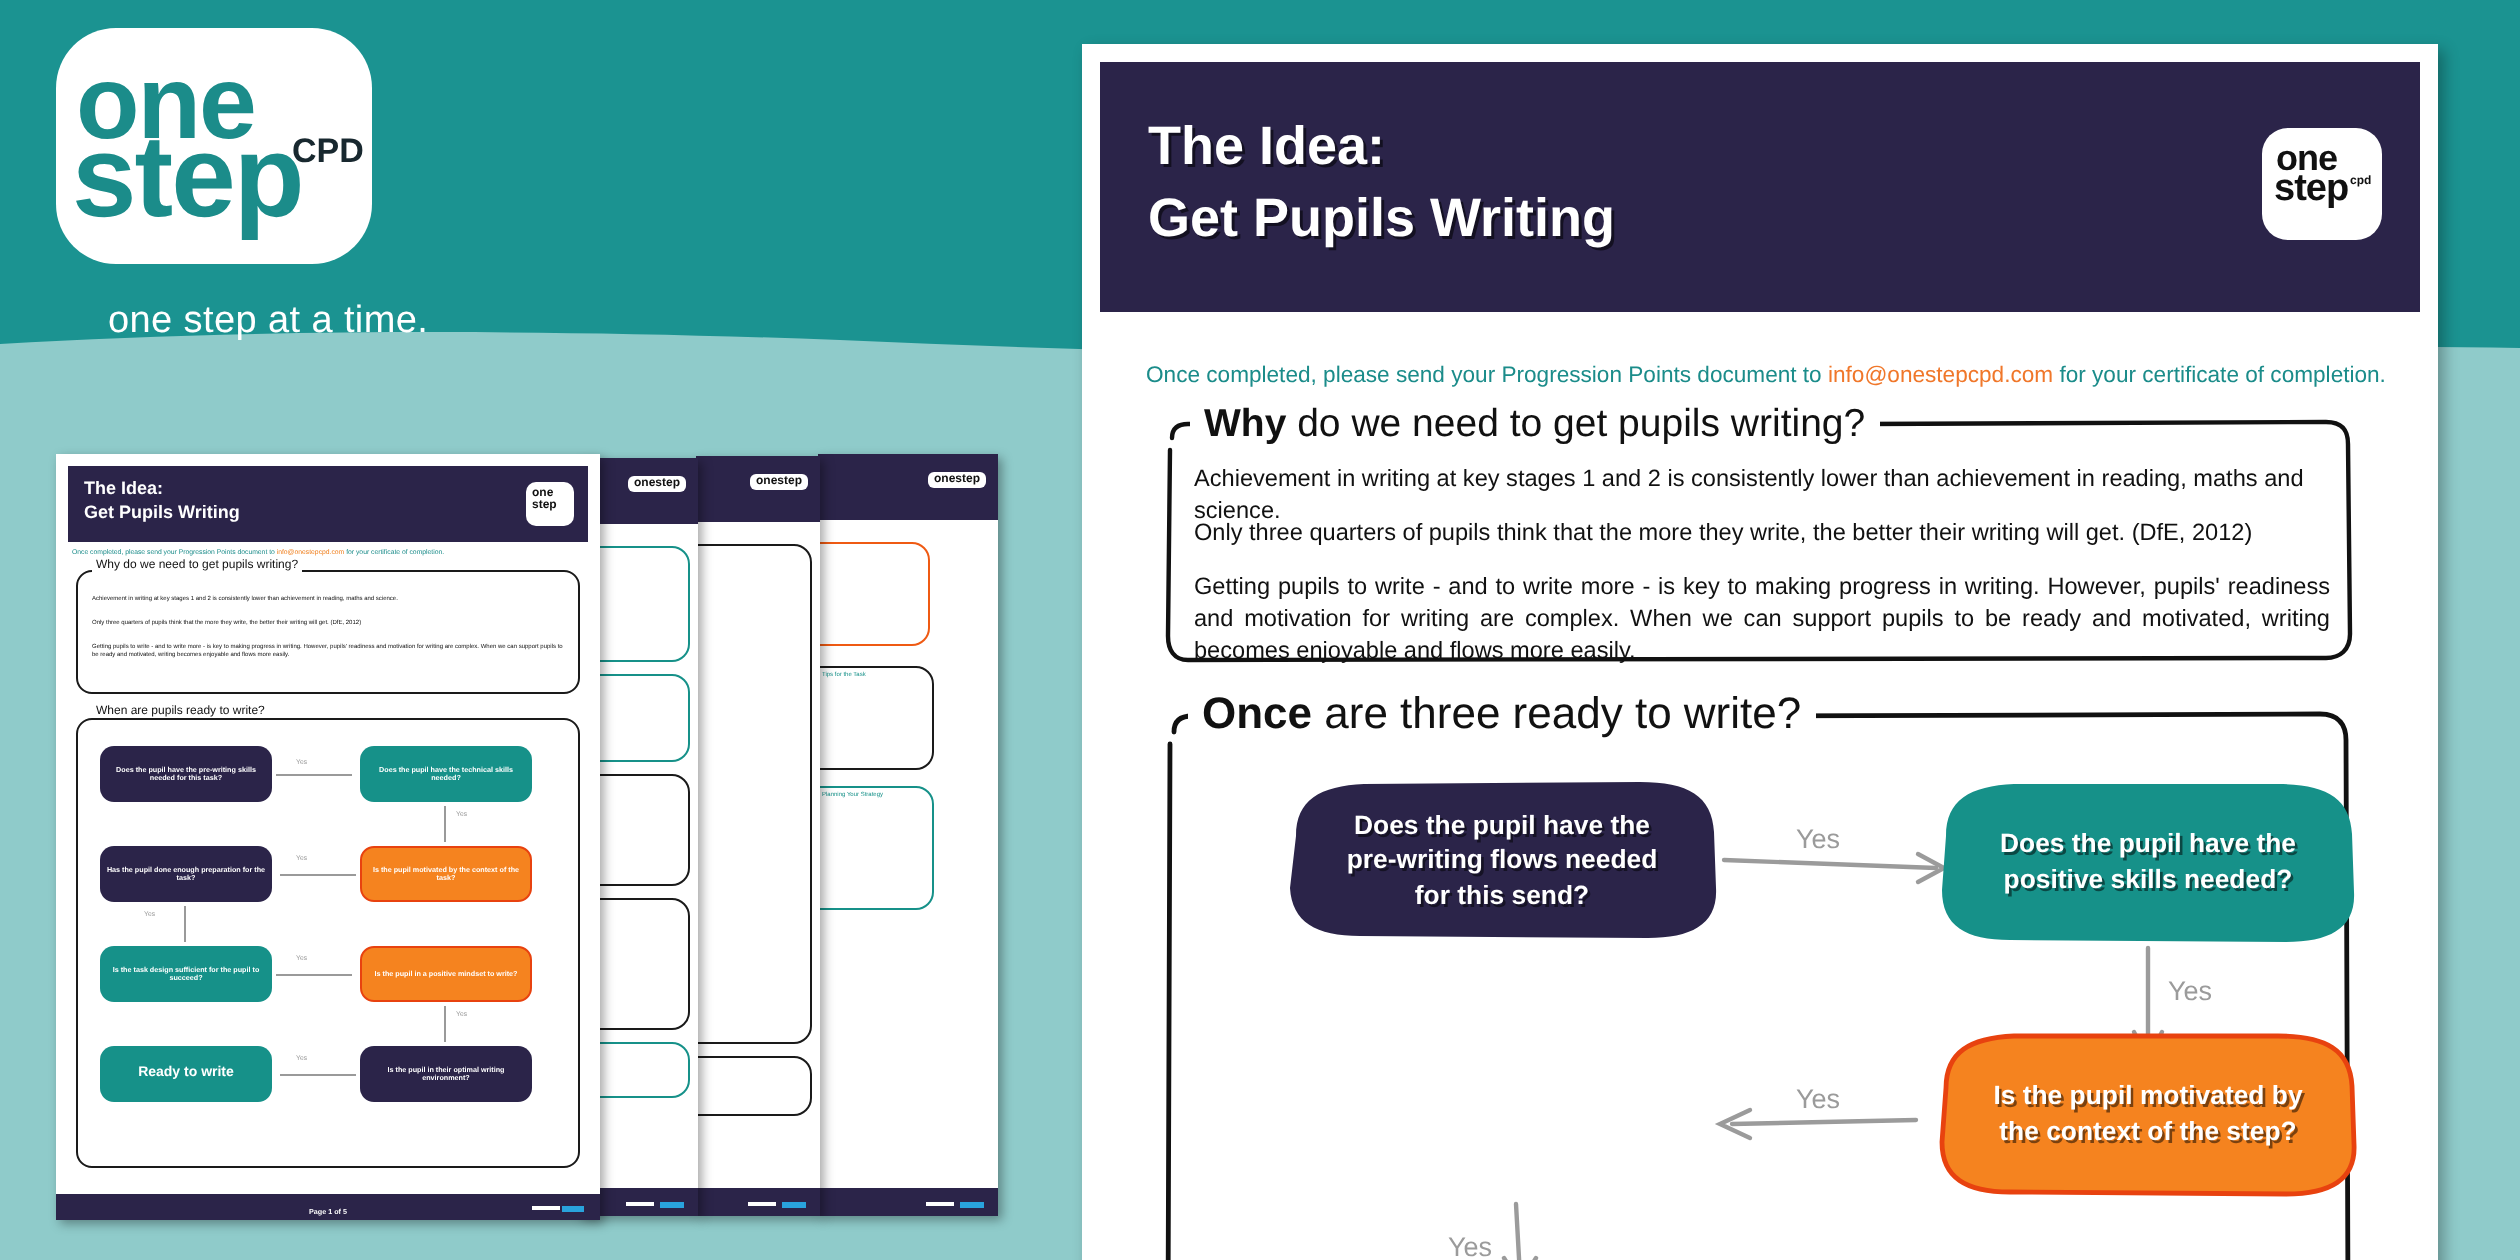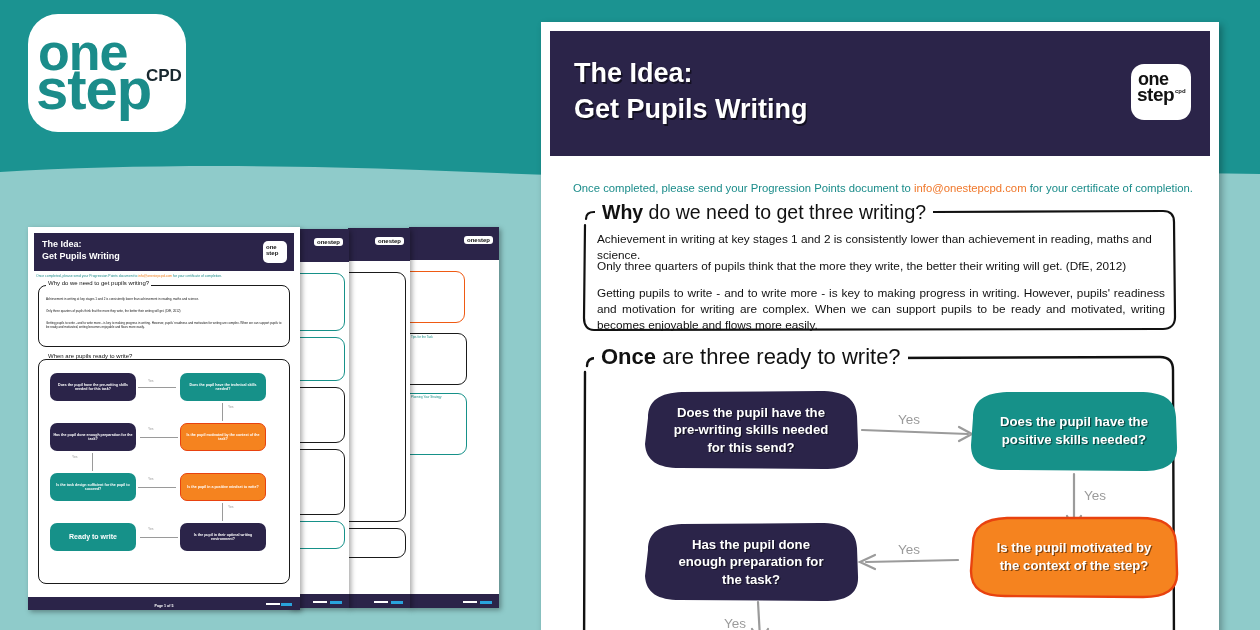--- a/index.html
+++ b/index.html
@@ -232,20 +232,21 @@
     <path d="M0,172 C120,165 260,164 420,170 C560,176 700,180 860,176 C1000,173 1140,172 1260,174 L1260,630 L0,630 Z" fill="#8fcbca"></path>
   </svg>
 </div>
 
 <div id="brand">
   <div id="logo-tile">
     <div class="lg-one">one</div>
     <div class="lg-step">step</div>
     <div class="lg-cpd">CPD</div>
   </div>
+  <div id="tagline">one step at a time.</div>
 </div>
 
 <div id="thumbs">
 
   <div class="thumb" id="thumb4">
     <div class="thead2">
       <div class="lg">onestep</div>
     </div>
     <div class="tcurve orangeb" style="left:-22px; top:44px; width:78px; height:52px;"></div>
     <div class="tblk teal" style="left:2px; top:66px; width:30px;">&nbsp;</div>
@@ -358,21 +359,21 @@
   </div>
 
   <div id="doc-notice"><span>Once completed, please send your Progression Points document to </span><span class="mail">info@onestepcpd.com</span><span> for your certificate of completion.</span></div>
 
   <div id="panel-why" class="panel-why">
     <div class="panel-box">
       <svg viewBox="0 0 601 130" preserveAspectRatio="none">
         <path d="M8,14 C8,9 11,7 16,7 L28,7 M355,7 L585,6 C594,6 596,11 596,17 L597,112 C597,120 592,124 585,124 L16,125 C9,125 6,120 6,113 L7,20" fill="none" stroke="#111111" stroke-width="2.2" stroke-linecap="round"></path>
       </svg>
     </div>
-    <div class="panel-head" style="left:17px; top:-2px;"><b>Why</b><span> do we need to get three writing?</span></div>
+    <div class="panel-head" style="left:17px; top:-2px;"><b>Why</b><span> do we need to get pupils writing?</span></div>
     <div class="why-p" id="why-p1">Achievement in writing at key stages 1 and 2 is consistently lower than achievement in reading, maths and science.</div>
     <div class="why-p" id="why-p2">Only three quarters of pupils think that the more they write, the better their writing will get. (DfE, 2012)</div>
     <div class="why-p" id="why-p3">Getting pupils to write - and to write more - is key to making progress in writing. However, pupils' readiness and motivation for writing are complex. When we can support pupils to be ready and motivated, writing becomes enjoyable and flows more easily.</div>
   </div>
 
   <div id="panel-when" class="panel-when">
     <div class="panel-box">
       <svg viewBox="0 0 601 310" preserveAspectRatio="none">
         <path d="M9,16 C9,10 13,8 18,8 L24,8 M307,8 L582,7 C592,7 595,13 595,20 L596,300" fill="none" stroke="#111111" stroke-width="2.4" stroke-linecap="round"></path>
         <path d="M7,22 L6,310" fill="none" stroke="#111111" stroke-width="2.4" stroke-linecap="round"></path>
@@ -395,21 +396,21 @@
 
     <div class="node" style="left:62px; top:38px; width:222px; height:84px;">
       <div class="node-shape">
         <svg viewBox="0 0 222 84" preserveAspectRatio="none">
           <path d="M8,30 C8,12 20,5 42,4 L180,3 C204,3 216,10 217,28 L218,56 C219,74 206,81 184,81 L40,80 C18,80 6,73 5,56 Z" fill="#2b2449"></path>
         </svg>
       </div>
       <div class="node-text">
         <div>
           <span>Does the pupil have the</span><br>
-          <b>pre-writing skills needed</b><br>
+          <b>pre-writing flows needed</b><br>
           <span>for this send?</span>
         </div>
       </div>
     </div>
 
     <div class="node" style="left:389px; top:38px; width:214px; height:86px;">
       <div class="node-shape">
         <svg viewBox="0 0 214 86" preserveAspectRatio="none">
           <path d="M6,30 C6,12 18,5 40,4 L172,4 C196,4 208,11 209,29 L210,58 C211,76 198,83 176,83 L38,82 C16,82 4,75 4,57 Z" fill="#169189"></path>
         </svg>
@@ -429,33 +430,19 @@
         </svg>
       </div>
       <div class="node-text">
         <div>
           <span>Is the pupil motivated by</span><br>
           <span>the context of the step?</span>
         </div>
       </div>
     </div>
 
-    <div class="node" style="left:62px; top:170px; width:222px; height:84px;">
-      <div class="node-shape">
-        <svg viewBox="0 0 222 84" preserveAspectRatio="none">
-          <path d="M8,30 C8,12 20,5 42,4 L180,3 C204,3 216,10 217,28 L218,56 C219,74 206,81 184,81 L40,80 C18,80 6,73 5,56 Z" fill="#2b2449"></path>
-        </svg>
-      </div>
-      <div class="node-text">
-        <div>
-          <span>Has the pupil done</span><br>
-          <span>enough preparation for</span><br>
-          <span>the task?</span>
-        </div>
-      </div>
-    </div>
 
     <div class="yeslabel" style="left:320px; top:62px;">Yes</div>
     <div class="yeslabel" style="left:506px; top:138px;">Yes</div>
     <div class="yeslabel" style="left:320px; top:192px;">Yes</div>
     <div class="yeslabel" style="left:146px; top:266px;">Yes</div>
   </div>
 </div>
 
 </body></html>

